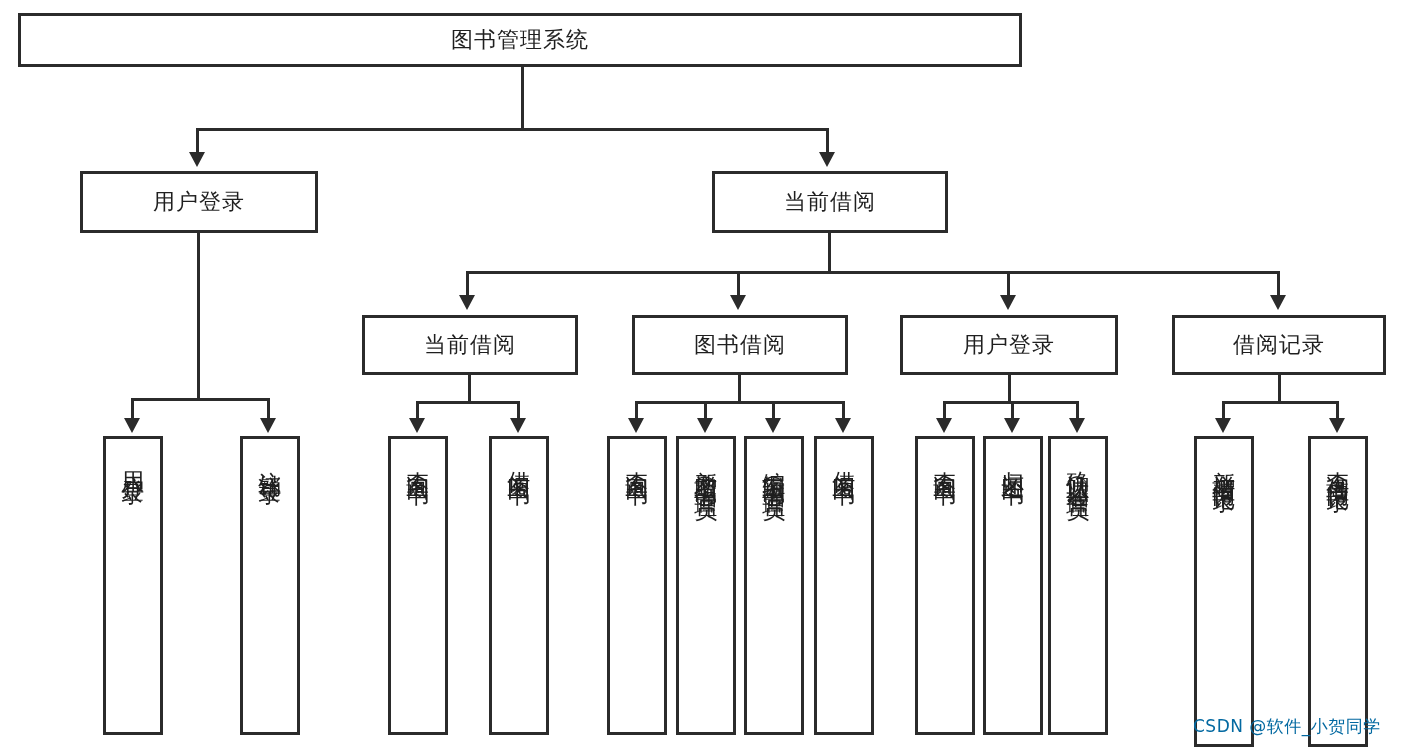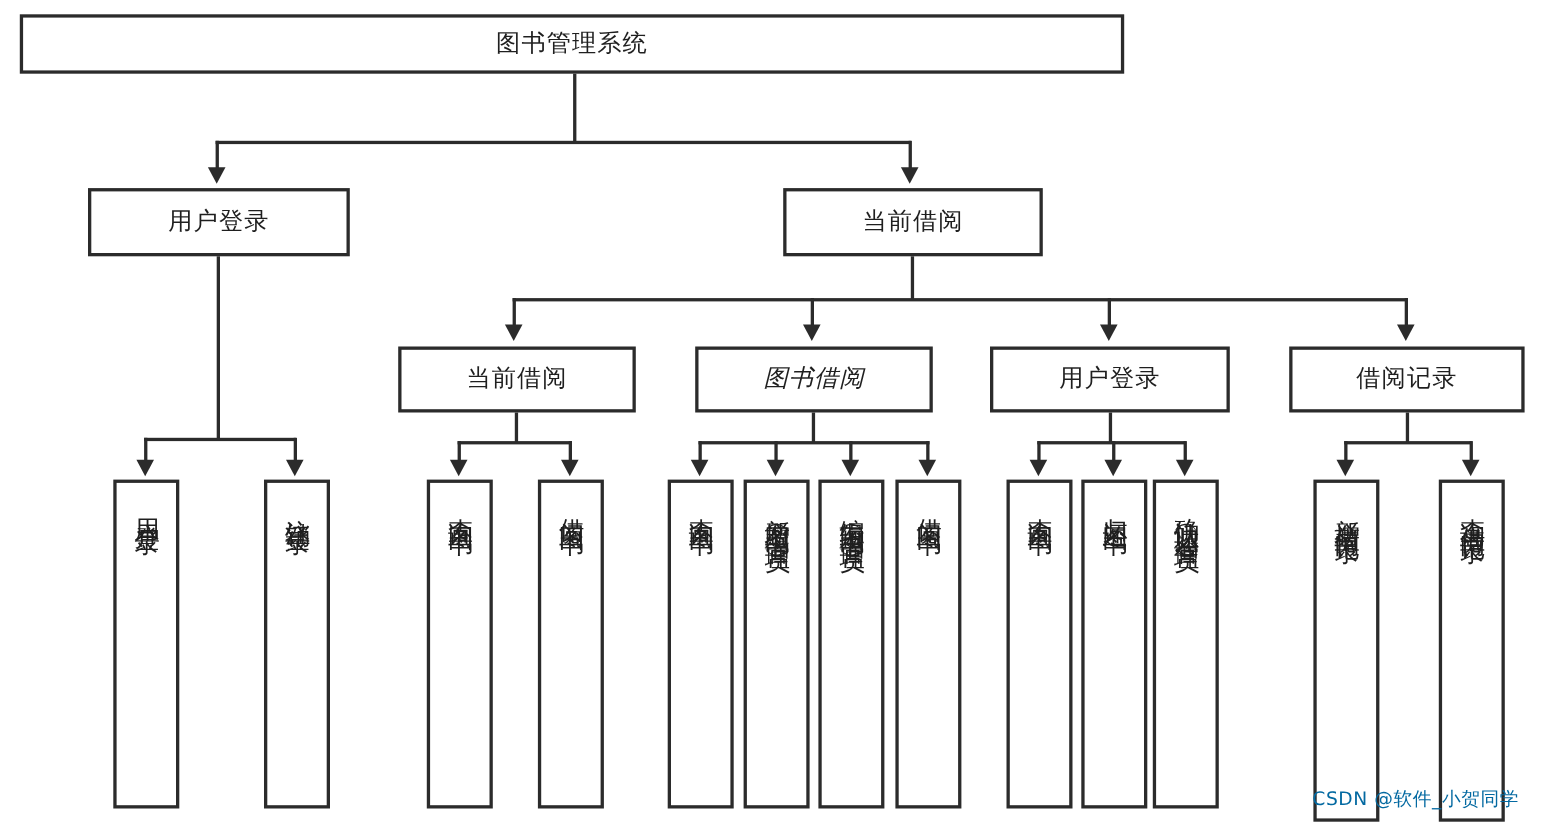--- a/index.html
+++ b/index.html
@@ -116,21 +116,21 @@
 
   <div class="ln v" style="left:1007px;top:271px;width:3px;height:27px;"></div>
   <div class="arrow" style="left:1000px;top:295px;"></div>
 
   <div class="ln v" style="left:1277px;top:271px;width:3px;height:27px;"></div>
   <div class="arrow" style="left:1270px;top:295px;"></div>
 
   <div class="node h" style="left:362px;top:315px;width:216px;height:60px;">
     <span class="label">当前借阅</span>
   </div>
-  <div class="node h" style="left:632px;top:315px;width:216px;height:60px;font-style:italic;">
+  <div class="node h" style="left:632px;top:315px;width:216px;height:60px;">
     <span class="label">图书借阅</span>
   </div>
   <div class="node h" style="left:900px;top:315px;width:218px;height:60px;">
     <span class="label">用户登录</span>
   </div>
   <div class="node h" style="left:1172px;top:315px;width:214px;height:60px;">
     <span class="label">借阅记录</span>
   </div>
 
   <div class="ln v" style="left:468px;top:375px;width:3px;height:28px;"></div>

